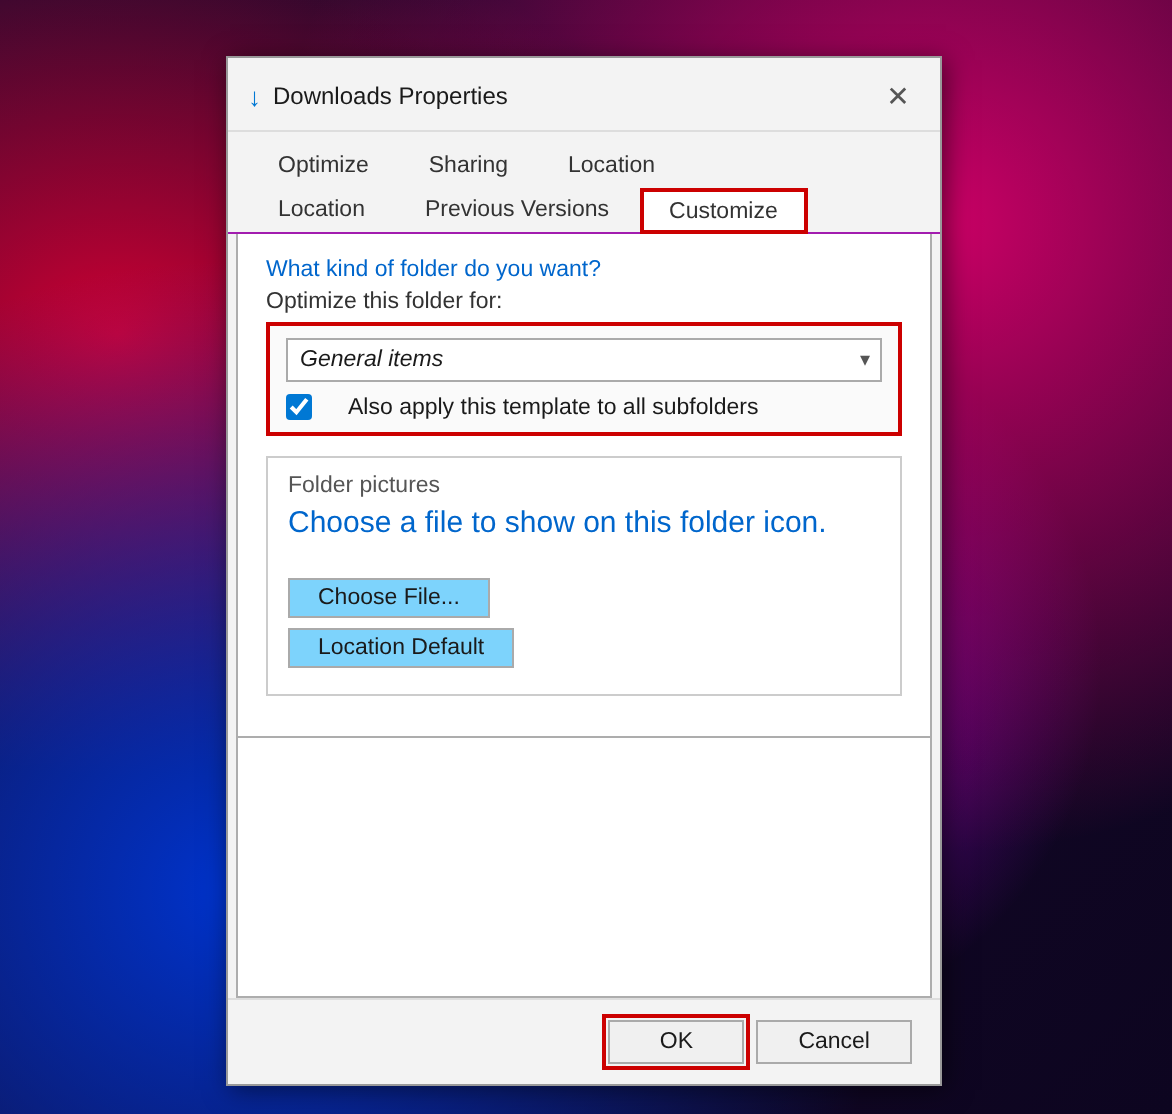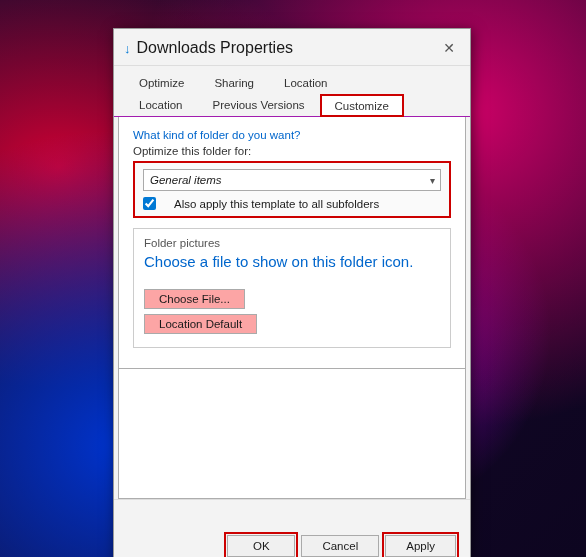--- a/index.html
+++ b/index.html
@@ -44,21 +44,21 @@
       border-bottom: 1px solid #ddd;
     }
 
     .title-bar-icon {
       color: #0078d4;
       font-size: 13px;
     }
 
     .title-bar-text {
       flex: 1;
-      font-size: 16px;
+      font-size: 12px;
       font-weight: 400;
       color: #1a1a1a;
     }
 
     .close-btn {
       width: 22px;
       height: 22px;
       display: flex;
       align-items: center;
       justify-content: center;
@@ -190,21 +190,21 @@
       color: #0066cc;
       font-size: 15px;
       margin-bottom: 19px;
     }
 
     .file-btn {
       display: block;
       width: auto;
       padding: 3px 14px;
       font-size: 11.5px;
-      background: #fca5a5;
+      background: #7dd3fc;
       border: 1px solid #aaa;
       cursor: pointer;
       margin-bottom: 5px;
       color: #1a1a1a;
     }
 
     .bottom-bar {
       display: flex;
       justify-content: flex-end;
       gap: 6px;
@@ -214,21 +214,20 @@
     }
 
     .bottom-btn {
       padding: 4px 20px;
       font-size: 11.5px;
       border: 1px solid #aaa;
       background: #f0f0f0;
       cursor: pointer;
       color: #1a1a1a;
       min-width: 68px;
-      margin-top: 25px;
     }
 
     .bottom-btn.highlighted {
       outline: 2px solid #cc0000;
       outline-offset: 1px;
     }
 
     .spacer { height: 130px; background: #fff; border: 1px solid #adadad; border-top: none; margin: 0 4px; }
   </style>
 </head>
@@ -285,16 +284,15 @@
       <button class="file-btn">Location Default</button>
     </div>
 
   </div>
 
   <div class="spacer"></div>
 
   <div class="bottom-bar">
     <button class="bottom-btn highlighted">OK</button>
     <button class="bottom-btn">Cancel</button>
-    <button class="bottom-btn highlighted">Apply</button>
   </div>
 
 </div>
 
 </body></html>

